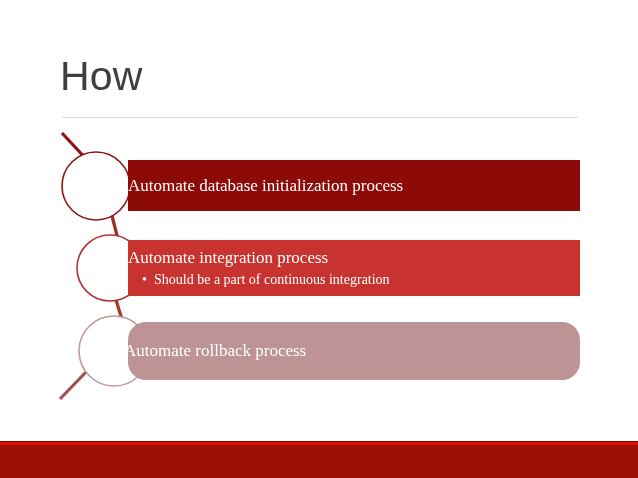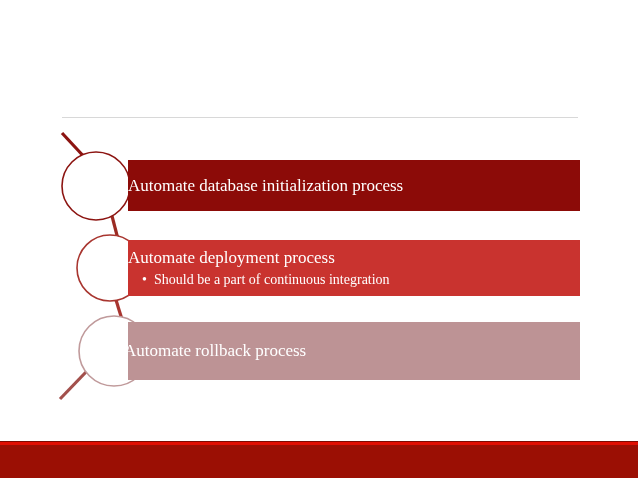--- a/index.html
+++ b/index.html
@@ -57,21 +57,21 @@
     width: 452px;
     box-sizing: border-box;
     padding-right: 14px;
     display: flex;
     flex-direction: column;
     justify-content: center;
     color: #ffffff;
   }
   .bar-1 { top: 160px;  height: 51px;  background: #8c0b08; }
   .bar-2 { top: 240px;  height: 56px;  background: #c9332f; }
-  .bar-3 { top: 322px;  height: 58px;  background: #bd9395; }
+  .bar-3 { top: 322px;  height: 58px;  background: #bd9395; border-radius: 18px; }
 
   .bar-heading {
     font-family: "Liberation Serif", serif;
     font-size: 17px;
     font-weight: 400;
     color: #ffffff;
     line-height: 22px;
     white-space: nowrap;
   }
   .bar-1 .bar-heading { font-size: 17px; }
@@ -129,20 +129,21 @@
     width: 638px;
     height: 3px;
     background: #e00f03;
   }
 </style>
 </head>
 <body>
 
 <div id="slide">
 
+  <div class="slide-title">How</div>
 
   <div class="title-rule"></div>
 
   <svg class="chain-svg" viewBox="0 0 638 478" xmlns="http://www.w3.org/2000/svg">
 
     <line x1="62" y1="133" x2="88" y2="161" stroke="#8c1411" stroke-width="3.2" stroke-linecap="butt"></line>
 
     <line x1="112" y1="216" x2="119" y2="243" stroke="#9b2b23" stroke-width="3.2" stroke-linecap="butt"></line>
 
     <line x1="116" y1="300" x2="124" y2="326" stroke="#a8352f" stroke-width="3.2" stroke-linecap="butt"></line>
@@ -152,21 +153,21 @@
     <circle cx="96" cy="186" r="34" fill="#ffffff" stroke="#8c1411" stroke-width="1.6"></circle>
     <circle cx="110" cy="268" r="33" fill="#ffffff" stroke="#a8352f" stroke-width="1.6"></circle>
     <circle cx="114" cy="351" r="35" fill="#ffffff" stroke="#c09a9b" stroke-width="1.6"></circle>
   </svg>
 
   <div class="bar bar-1" style="z-index:0">
     <div class="bar-heading">Automate database initialization process</div>
   </div>
 
   <div class="bar bar-2" style="z-index:0">
-    <div class="bar-heading">Automate deployment process</div>
+    <div class="bar-heading">Automate integration process</div>
     <ul class="bar-bullets">
       <li>Should be a part of continuous integration</li>
     </ul>
   </div>
 
   <div class="bar bar-3" style="z-index:0">
     <div class="bar-heading">Automate rollback process</div>
   </div>
 
   <div class="bottom-banner">

